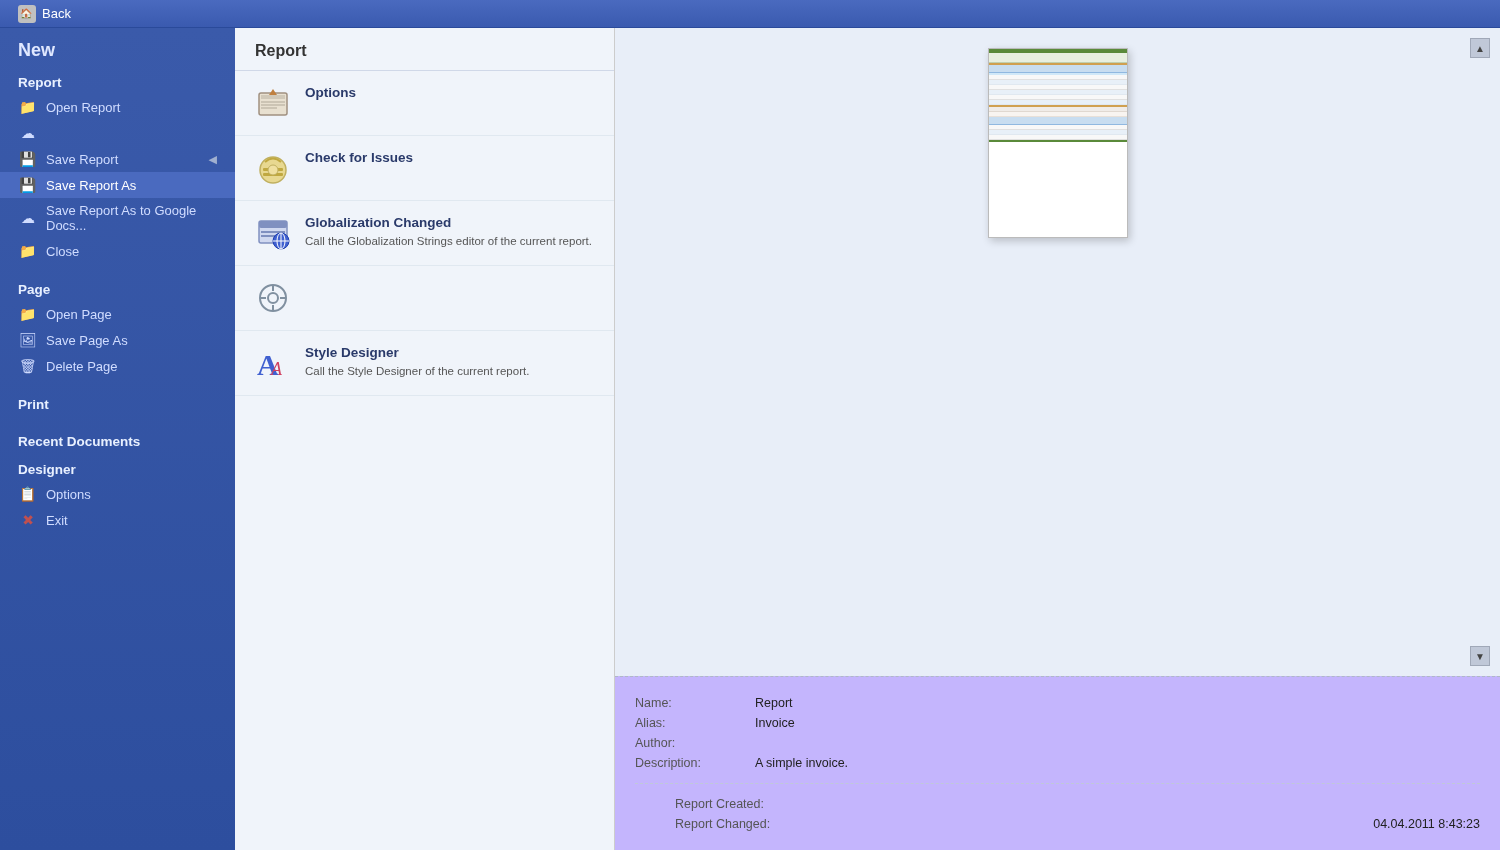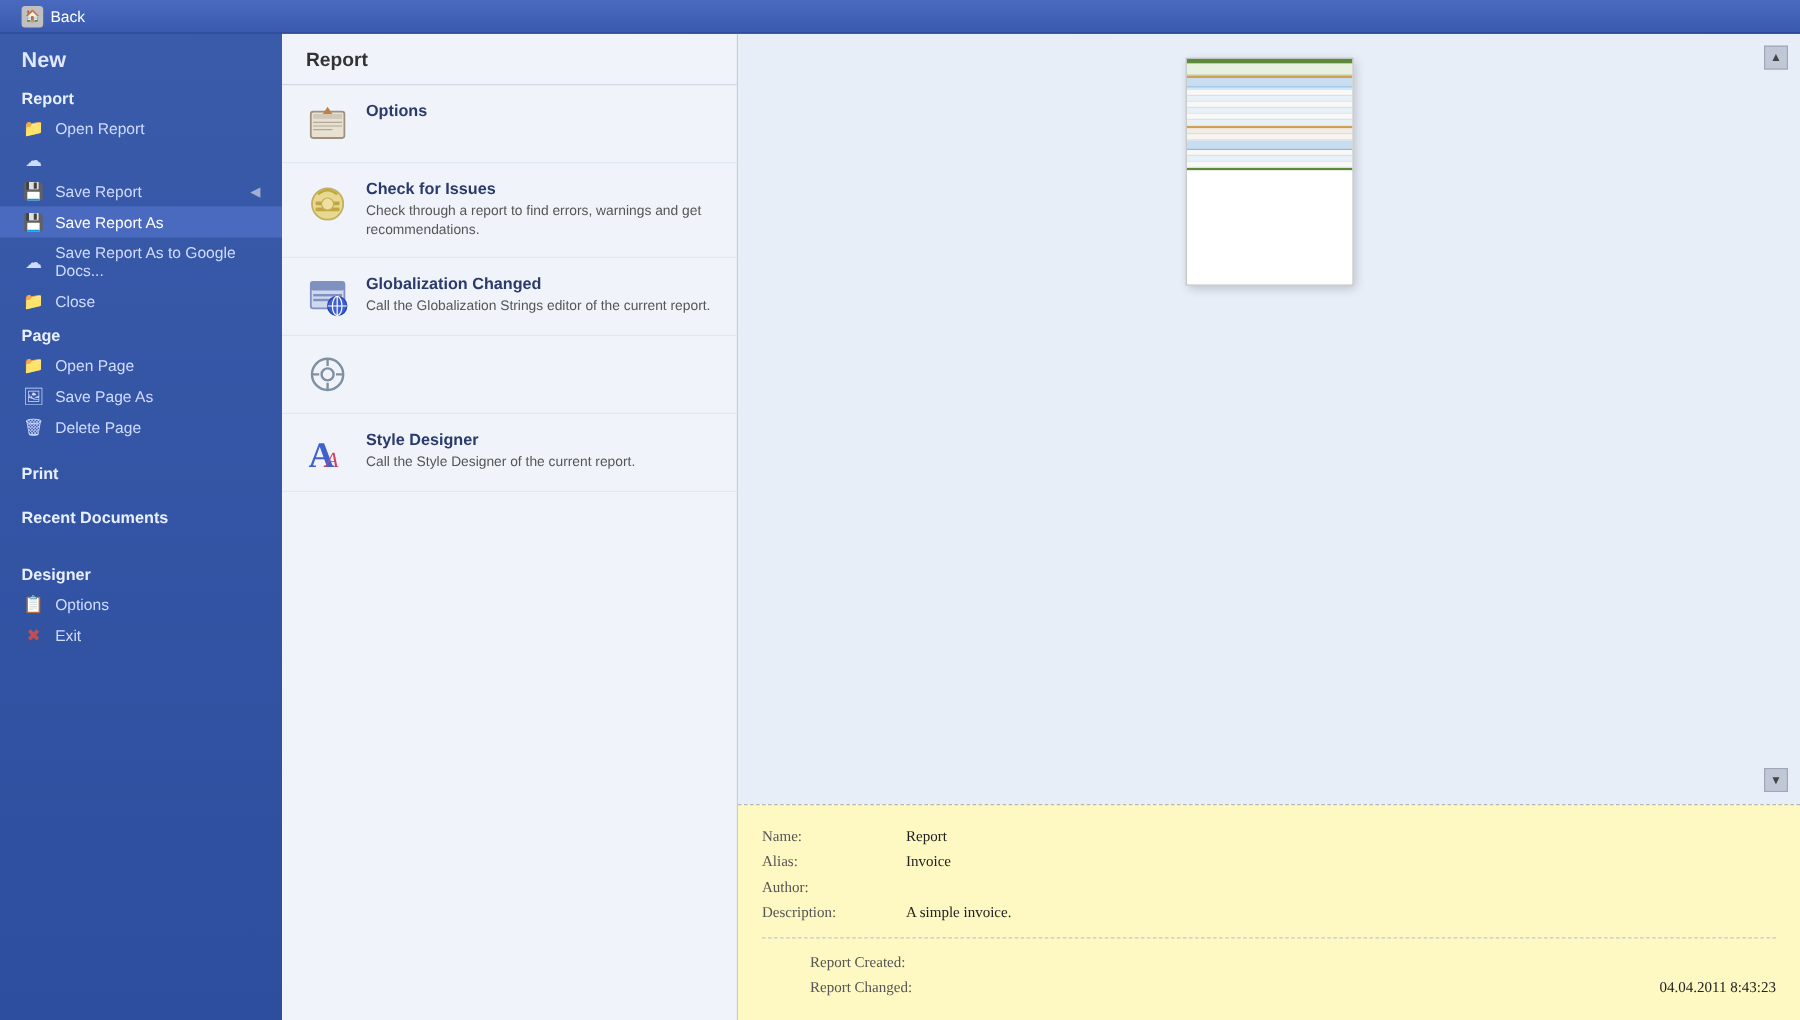--- a/index.html
+++ b/index.html
@@ -222,22 +222,21 @@
       box-shadow: 2px 3px 8px rgba(0,0,0,0.2);
       overflow: hidden;
       display: flex;
       flex-direction: column;
     }
 
     
     .info-section {
       border-top: 1px dashed #b0b8c8;
       padding: 16px 20px;
-      background: #fef9c3;
-      font-family: Liberation Serif, serif;
+      background: #c4b5fd;
     }
 
     .info-row {
       display: flex;
       gap: 10px;
       padding: 3px 0;
       font-size: 12.5px;
     }
     .info-label {
       color: #555;
@@ -314,21 +313,21 @@
     </div>
     <div class="sidebar-item">
       <span class="sidebar-icon">☁</span>
       <span>Save Report As to Google Docs...</span>
     </div>
     <div class="sidebar-item">
       <span class="sidebar-icon icon-folder">📁</span>
       <span>Close</span>
     </div>
 
-    <div class="sidebar-item section-header" style="text-align:center;">
+    <div class="sidebar-item section-header" style="margin-top:10px;text-align:center;">
       <span>Page</span>
     </div>
 
     <div class="sidebar-item">
       <span class="sidebar-icon icon-folder">📁</span>
       <span>Open Page</span>
     </div>
     <div class="sidebar-item">
       <span class="sidebar-icon">🖼</span>
       <span>Save Page As</span>
@@ -339,21 +338,21 @@
     </div>
 
     <div class="sidebar-item section-header" style="margin-top:10px;">
       <span>Print</span>
     </div>
 
     <div class="sidebar-item section-header" style="margin-top:10px;">
       <span>Recent Documents</span>
     </div>
 
-    <div class="sidebar-item section-header" style="margin-top:20px;">
+    <div class="sidebar-item section-header" style="margin-top:1px;">
       <span>Designer</span>
     </div>
 
     <div class="sidebar-item">
       <span class="sidebar-icon">📋</span>
       <span>Options</span>
     </div>
     <div class="sidebar-item">
       <span class="sidebar-icon icon-exit">✖</span>
       <span>Exit</span>
@@ -386,21 +385,20 @@
           <svg width="36" height="36" viewBox="0 0 36 36">
             <circle cx="18" cy="20" r="13" fill="#e8d890" stroke="#c0b060" stroke-width="1.5"></circle>
             <rect x="8" y="18" width="20" height="3" rx="1" fill="#c0a840"></rect>
             <rect x="8" y="23" width="20" height="3" rx="1" fill="#c0a840"></rect>
             <path d="M10 12 Q18 5 26 12" stroke="#c0a840" stroke-width="2" fill="none"></path>
             <circle cx="18" cy="20" r="5" fill="#f0e0a0" stroke="#c0b060" stroke-width="1"></circle>
           </svg>
         </div>
         <div class="menu-item-text">
           <div class="menu-item-title">Check for Issues</div>
-          <div class="menu-item-desc">Check through a report to find errors, warnings and get recommendations.</div>
         </div>
       </div>
 
       <div class="menu-item">
         <div class="menu-item-icon">
           <svg width="36" height="36" viewBox="0 0 36 36">
             <rect x="4" y="6" width="28" height="22" rx="2" fill="#d0d8f0" stroke="#8090c0" stroke-width="1.5"></rect>
             <rect x="4" y="6" width="28" height="7" rx="2" fill="#8090c0"></rect>
             <rect x="6" y="16" width="24" height="2" fill="#8090c0"></rect>
             <rect x="6" y="20" width="18" height="2" fill="#8090c0"></rect>

